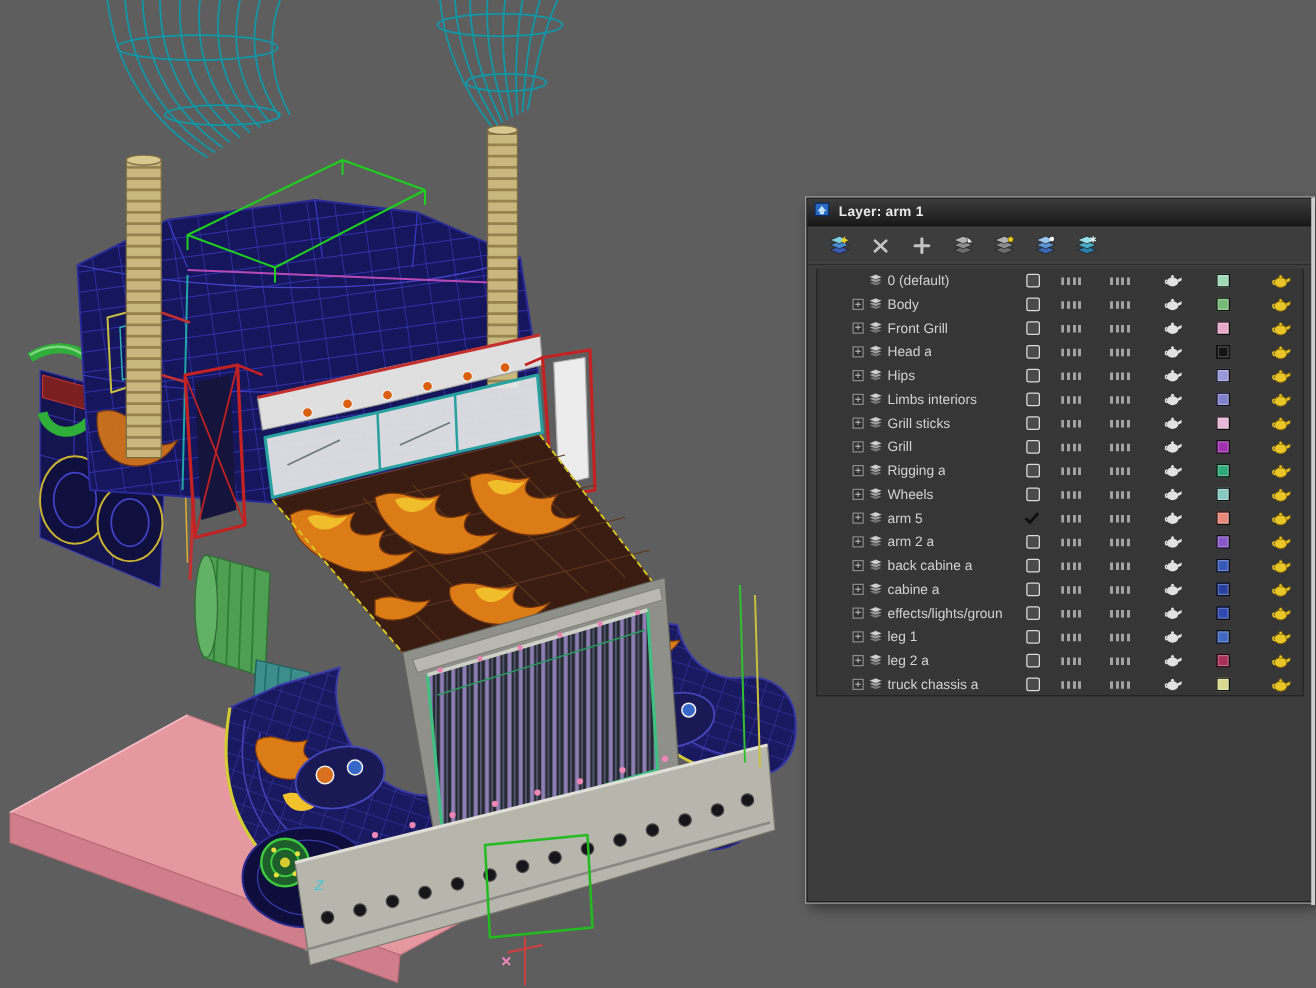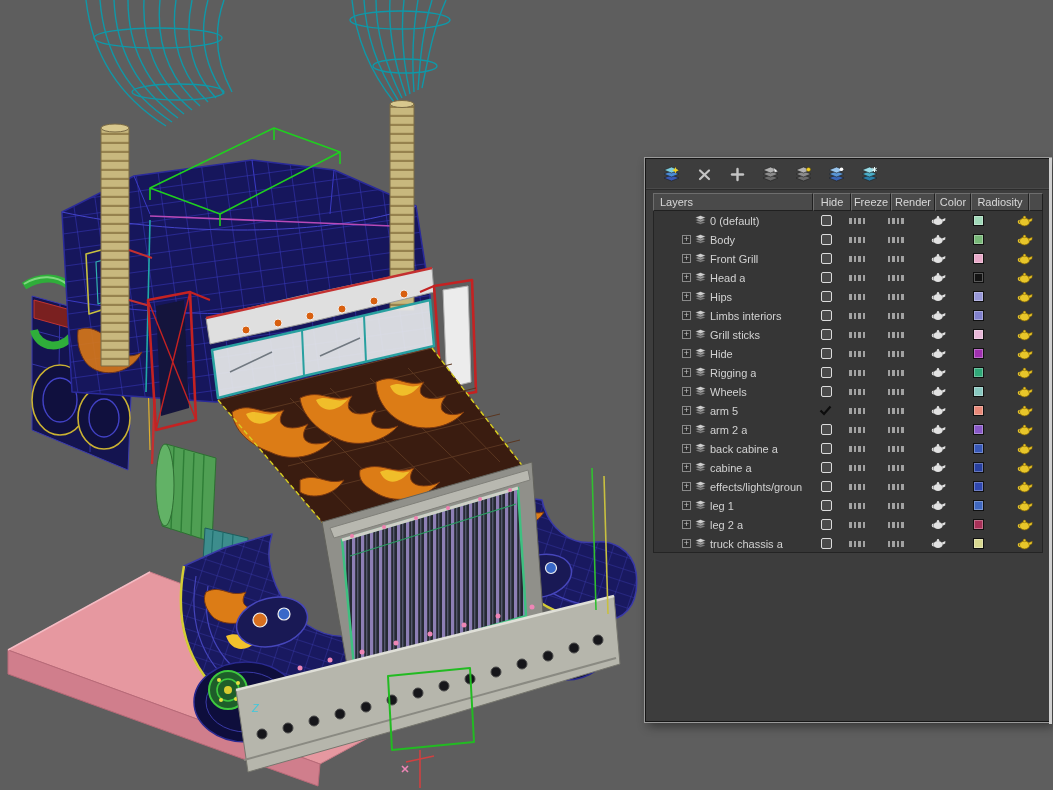--- a/index.html
+++ b/index.html
@@ -303,20 +303,27 @@
           <path d="M420,750 L420,788" stroke="#d04040"></path>
           <path d="M406,762 L434,756" stroke="#d04040"></path>
           <path d="M402,766 l6,6 M408,766 l-6,6" stroke="#ee86b6"></path>
         </g>
         <text x="252" y="712" font-size="11" font-style="italic" fill="#3fc8dc">Z</text>
       </g>
     </svg>
   </div>
 
   <div class="panel">
+    <div class="titlebar">
+      <span class="title-icon" id="app-icon"><svg width="14" height="13" viewBox="0 0 14 13">
+            <rect x="1" y="1.5" width="11" height="10" fill="#2a6ac0" stroke="#0a2a60"></rect>
+            <polygon points="3,8 6.5,3.5 10,8 8.2,8 8.2,10.3 4.8,10.3 4.8,8" fill="#bfe0ff"></polygon>
+          </svg></span>
+      <span class="title-text">Layer: arm 1</span>
+    </div>
     <div class="toolbar">
         <div class="tb-btn">
           <svg width="19" height="17" viewBox="0 0 19 17">
             <polygon points="9.5,9 2,12 9.5,15 17,12" fill="#3a5ab4" stroke="#1e1e1e" stroke-width="0.6"></polygon>
             <polygon points="9.5,5 2,8 9.5,11 17,8" fill="#4a8ad4" stroke="#1e1e1e" stroke-width="0.6"></polygon>
             <polygon points="9.5,1 2,4 9.5,7 17,4" fill="#7ecede" stroke="#1e1e1e" stroke-width="0.6"></polygon>
             <polygon points="13.5,1 14.5,3.2 16.8,4.2 14.5,5.2 13.5,7.4 12.5,5.2 10.2,4.2 12.5,3.2" fill="#f2d020"></polygon>
           </svg>
         </div>
         <div class="tb-btn">
@@ -366,29 +373,20 @@
             <polygon points="9.5,1 2,4 9.5,7 17,4" fill="#9adee8" stroke="#1e1e1e" stroke-width="0.6"></polygon>
             <g stroke="#eaffff" stroke-width="1">
               <line x1="14.5" y1="1" x2="14.5" y2="6"></line>
               <line x1="12.3" y1="2.2" x2="16.7" y2="4.8"></line>
               <line x1="16.7" y1="2.2" x2="12.3" y2="4.8"></line>
             </g>
           </svg>
         </div>
       </div>
     <div class="listwrap">
-      <div class="hdr">
-          <div class="hcell name" style="width: 160px;">Layers</div>
-          <div class="hcell" style="width: 38px;">Hide</div>
-          <div class="hcell" style="width: 40px;">Freeze</div>
-          <div class="hcell" style="width: 44px;">Render</div>
-          <div class="hcell" style="width: 36px;">Color</div>
-          <div class="hcell" style="width: 58px;">Radiosity</div>
-          <div class="hcell stub"></div>
-        </div>
       <div class="rows">
           <div class="row">
             <div class="cell c-name">
               <span class="expand none">+</span>
               <span class="licon">
                 <svg width="13" height="11" viewBox="0 0 13 11">
                   <polygon points="6.5,5.2 1,7.4 6.5,9.6 12,7.4" fill="#7a7a7a" stroke="#2a2a2a" stroke-width="0.5"></polygon>
                   <polygon points="6.5,2.8 1,5 6.5,7.2 12,5" fill="#a2a2a2" stroke="#2a2a2a" stroke-width="0.5"></polygon>
                   <polygon points="6.5,0.4 1,2.6 6.5,4.8 12,2.6" fill="#cfcfcf" stroke="#2a2a2a" stroke-width="0.5"></polygon>
                 </svg>
@@ -673,21 +671,21 @@
           <div class="row">
             <div class="cell c-name">
               <span class="expand">+</span>
               <span class="licon">
                 <svg width="13" height="11" viewBox="0 0 13 11">
                   <polygon points="6.5,5.2 1,7.4 6.5,9.6 12,7.4" fill="#7a7a7a" stroke="#2a2a2a" stroke-width="0.5"></polygon>
                   <polygon points="6.5,2.8 1,5 6.5,7.2 12,5" fill="#a2a2a2" stroke="#2a2a2a" stroke-width="0.5"></polygon>
                   <polygon points="6.5,0.4 1,2.6 6.5,4.8 12,2.6" fill="#cfcfcf" stroke="#2a2a2a" stroke-width="0.5"></polygon>
                 </svg>
               </span>
-              <span class="lname">Hide</span>
+              <span class="lname">Grill</span>
               <span class="cur">
                 <span class="hide-box"></span>
               </span>
             </div>
             <div class="cell c-hide">
               <span class="dashes"></span>
             </div>
             <div class="cell c-freeze">
               <span class="dashes"></span>
             </div>

